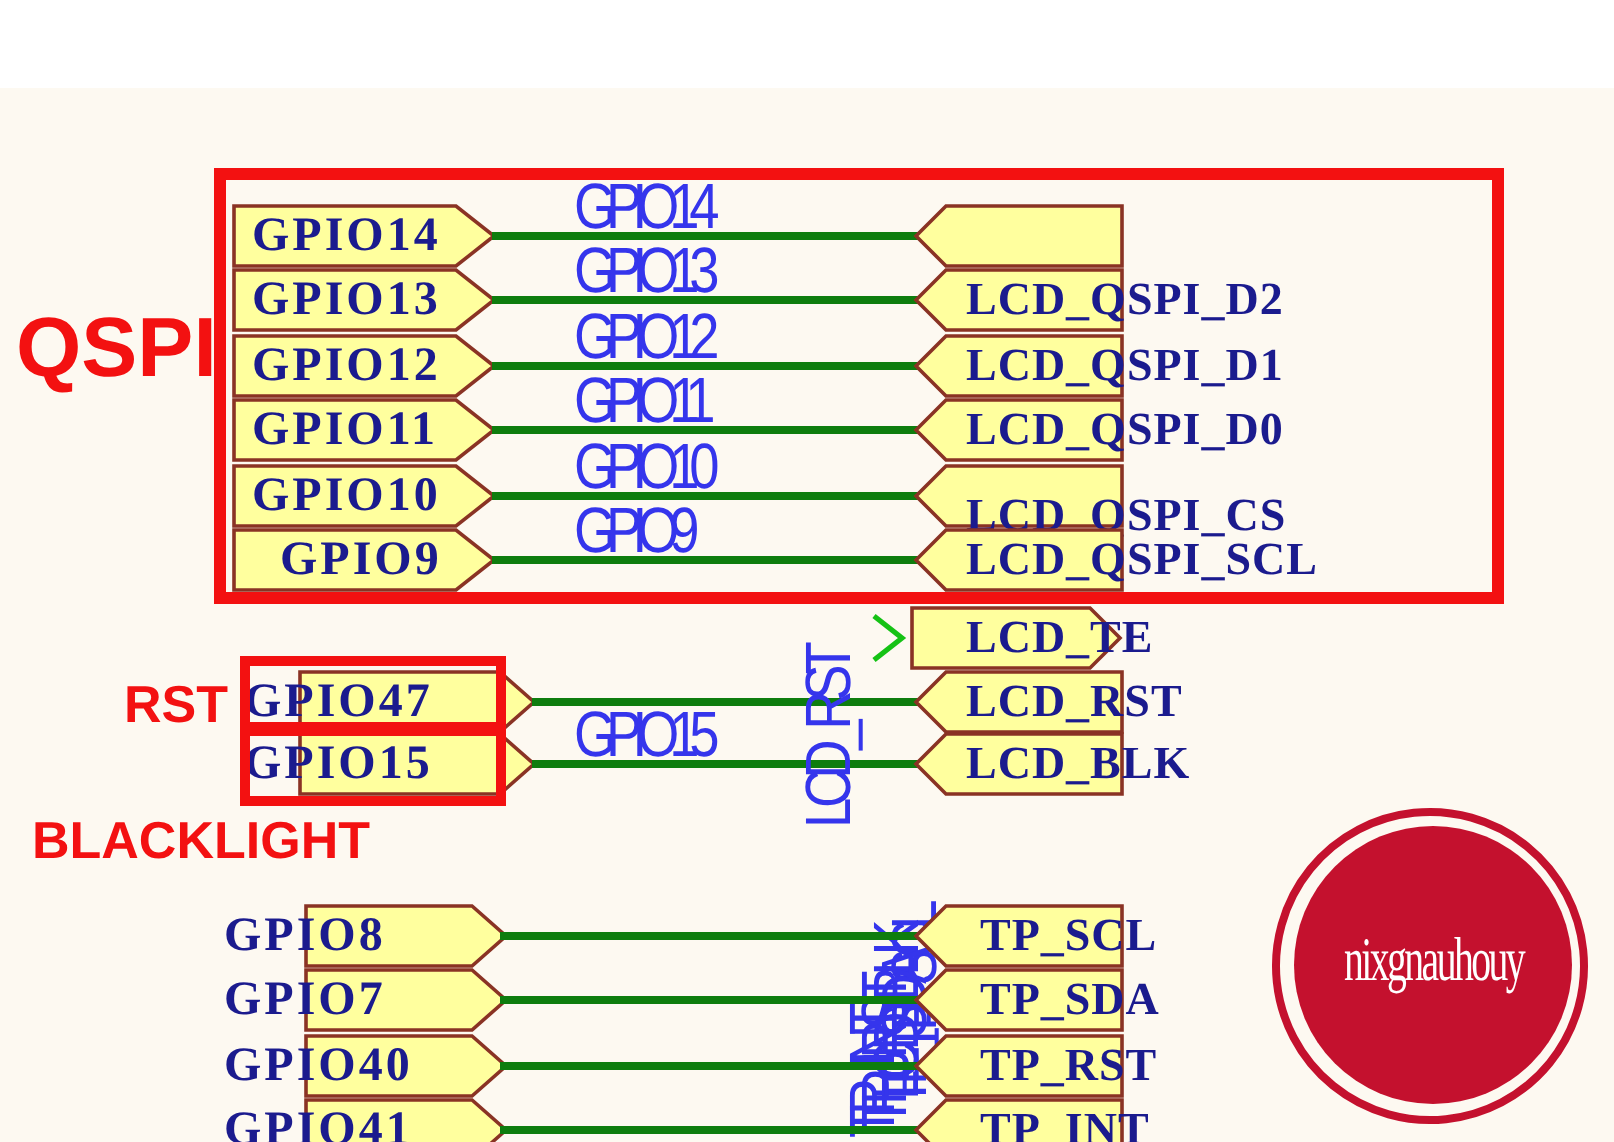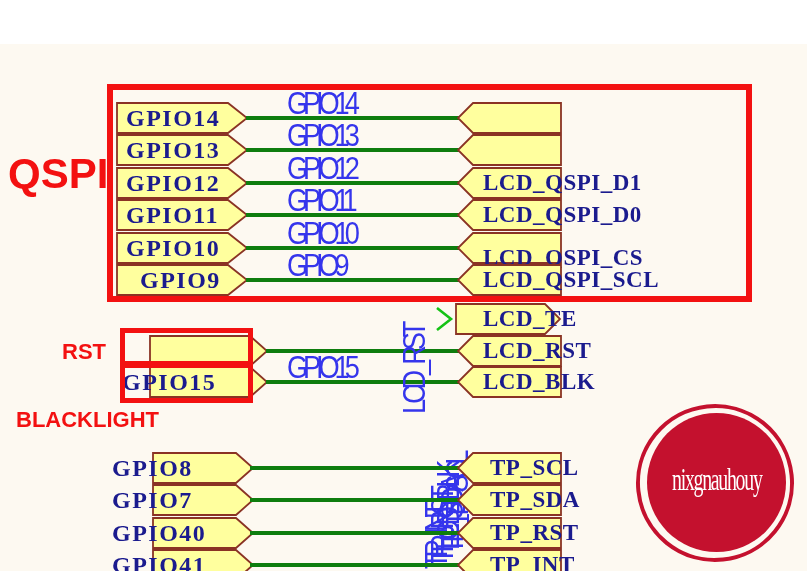--- a/index.html
+++ b/index.html
@@ -18,21 +18,21 @@
   .net-text{display:inline-block;color:#3535EC;font-family:"Liberation Sans",sans-serif;
             font-size:32px;line-height:30px;letter-spacing:-6px;white-space:nowrap;
             transform:scaleX(0.85);transform-origin:0 50%;}
   .vnet{position:absolute;height:30px;transform-origin:0 0;}
   
   .redrect{position:absolute;border:6px solid #F31111;box-sizing:border-box;}
   .redbox{position:absolute;border:5px solid #F31111;box-sizing:border-box;}
   .ann{position:absolute;color:#F31111;font-family:"Liberation Sans",sans-serif;
        font-weight:800;white-space:nowrap;}
   .ann.big{font-size:42px;line-height:44px;text-align:center;}
-  .ann.small{font-size:22px;line-height:28px;}
+  .ann.small{font-size:26px;line-height:28px;}
   
   .stamp-ring{position:absolute;left:636px;top:360px;width:158px;height:158px;border-radius:50%;
               border:4px solid #C4112E;box-sizing:border-box;transform:rotate(-6deg);}
   .stamp-body{position:absolute;left:647px;top:369px;width:139px;height:139px;border-radius:50%;
               background:#C4112E;}
   .stamp-text{position:absolute;left:647px;top:420px;width:139px;text-align:center;color:#ffffff;
               font-size:31px;line-height:32px;letter-spacing:-2px;white-space:nowrap;
               transform:scaleX(0.64);transform-origin:50% 50%;font-family:"Liberation Serif",serif;}
   .chev{position:absolute;overflow:visible;}
 </style>
@@ -53,20 +53,21 @@
 
   <svg class="port" style="left:116px;top:90px" width="133" height="32" viewBox="0 0 133 32">
       <polygon points="1,1 112,1 131,16 112,31 1,31" fill="#FFFF9E" stroke="#8A3324" stroke-width="1.8"></polygon>
     </svg>
   <span class="plabel left" style="left:126px;top:92px">GPIO13</span>
   <div class="wire" style="left:246px;top:104px;width:216px"></div>
   <div class="hnet" style="left:287px;top:76px"><span class="net-text">GPIO13</span></div>
   <svg class="port" style="left:457px;top:90px" width="105" height="32" viewBox="0 0 105 32">
       <polygon points="104,1 16,1 1,16 16,31 104,31" fill="#FFFF9E" stroke="#8A3324" stroke-width="1.8"></polygon>
     </svg>
+  <span class="plabel" style="left:483px;top:92px">LCD_QSPI_D2</span>
 
   <svg class="port" style="left:116px;top:123px" width="133" height="32" viewBox="0 0 133 32">
       <polygon points="1,1 112,1 131,16 112,31 1,31" fill="#FFFF9E" stroke="#8A3324" stroke-width="1.8"></polygon>
     </svg>
   <span class="plabel left" style="left:126px;top:125px">GPIO12</span>
   <div class="wire" style="left:246px;top:137px;width:216px"></div>
   <div class="hnet" style="left:287px;top:109px"><span class="net-text">GPIO12</span></div>
   <svg class="port" style="left:457px;top:123px" width="105" height="32" viewBox="0 0 105 32">
       <polygon points="104,1 16,1 1,16 16,31 104,31" fill="#FFFF9E" stroke="#8A3324" stroke-width="1.8"></polygon>
     </svg>
@@ -109,20 +110,21 @@
       <polyline points="3,3 17,14 3,25" fill="none" stroke="#15C215" stroke-width="2.6"></polyline>
     </svg>
   <svg class="port" style="left:455px;top:259px" width="107" height="32" viewBox="0 0 107 32">
       <polygon points="1,1 90,1 105,16 90,31 1,31" fill="#FFFF9E" stroke="#8A3324" stroke-width="1.8"></polygon>
     </svg>
   <span class="plabel" style="left:483px;top:261px">LCD_TE</span>
 
   <svg class="port" style="left:149px;top:291px" width="120" height="32" viewBox="0 0 120 32">
       <polygon points="1,1 101,1 118,16 101,31 1,31" fill="#FFFF9E" stroke="#8A3324" stroke-width="1.8"></polygon>
     </svg>
+  <span class="plabel left" style="left:122px;top:293px">GPIO47</span>
   <div class="wire" style="left:266px;top:305px;width:196px"></div>
   <svg class="port" style="left:457px;top:291px" width="105" height="32" viewBox="0 0 105 32">
       <polygon points="104,1 16,1 1,16 16,31 104,31" fill="#FFFF9E" stroke="#8A3324" stroke-width="1.8"></polygon>
     </svg>
   <span class="plabel" style="left:483px;top:293px">LCD_RST</span>
 
   <svg class="port" style="left:149px;top:322px" width="120" height="32" viewBox="0 0 120 32">
       <polygon points="1,1 101,1 118,16 101,31 1,31" fill="#FFFF9E" stroke="#8A3324" stroke-width="1.8"></polygon>
     </svg>
   <span class="plabel left" style="left:122px;top:324px">GPIO15</span>

